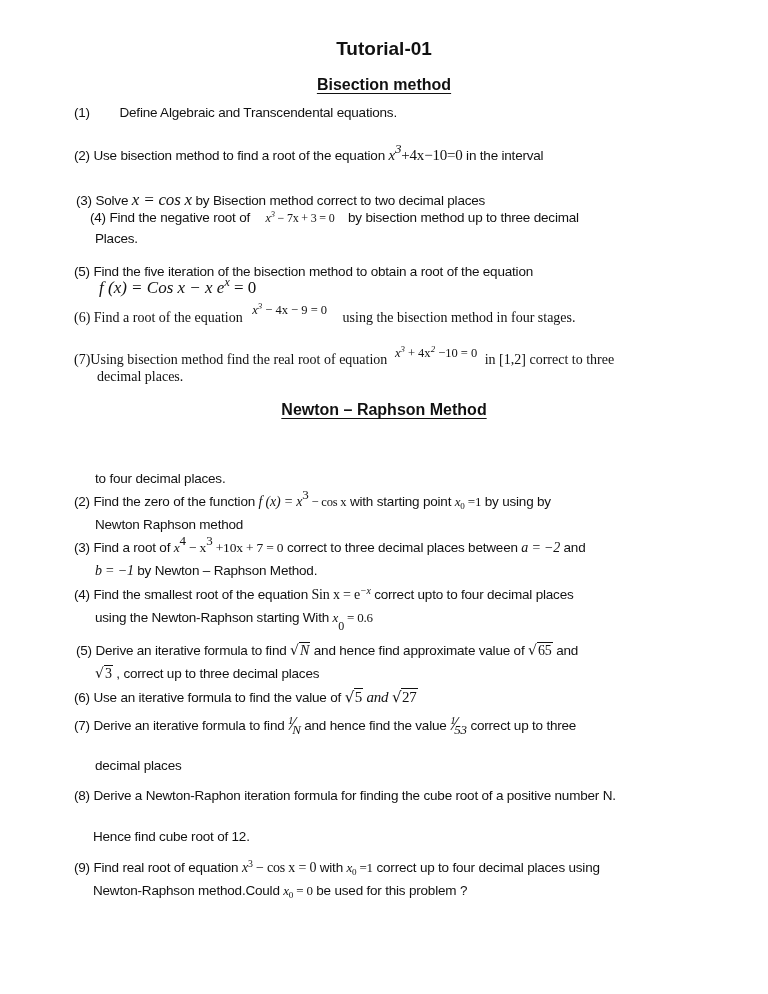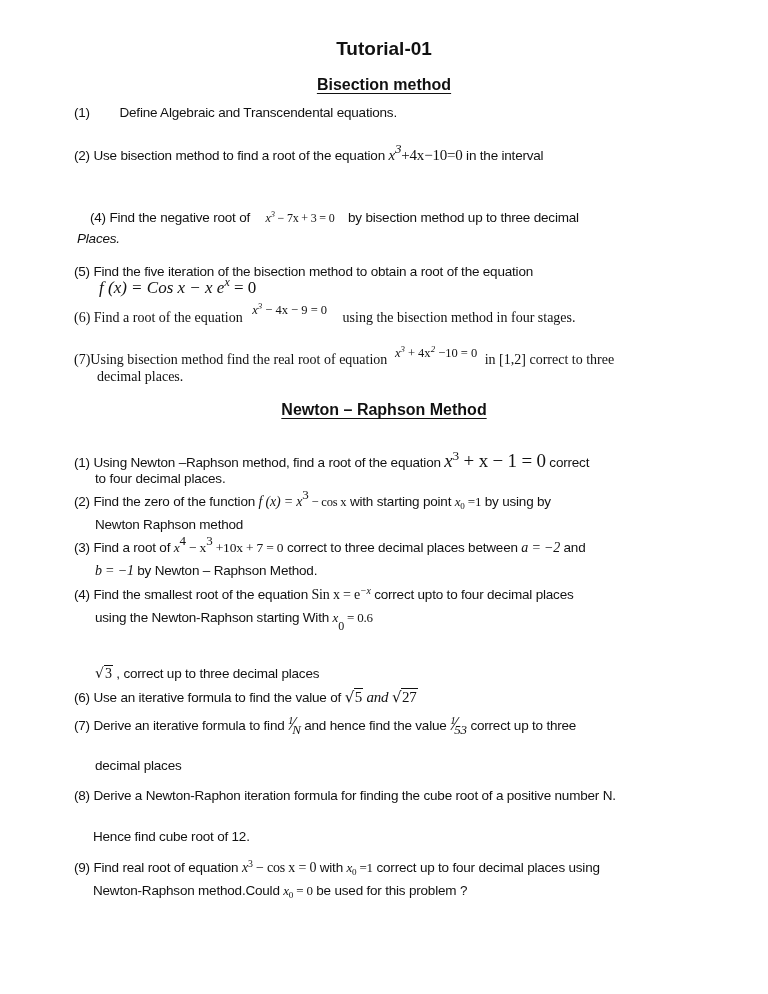--- a/index.html
+++ b/index.html
@@ -34,25 +34,28 @@
 
   <div class="abs sans" style="left:74px; top:105px;">
     <span>(1)</span>
     <span style="margin-left:26px;">Define Algebraic and  Transcendental equations.</span>
   </div>
 
   <div class="abs sans" style="left:74px; top:147px;">
     <span>(2) Use bisection method to find a root of the equation </span><span class="math" style="font-size:15px;"><span>x</span><sup style="font-size:13px;">3</sup><span class="up">+4x−10=0</span></span><span> in the interval</span>
   </div>
 
+  <div class="abs sans" style="left:76px; top:190px;">
+    <span>(3) Solve </span><span class="math" style="font-size:17px;">x = cos x</span><span>  by Bisection method correct to two decimal places</span>
+  </div>
 
   <div class="abs sans" style="left:90px; top:210px;">
     <span>(4) Find the negative root of </span><span class="math" style="font-size:12px; margin:0 10px 0 12px;"><span>x</span><sup>3</sup><span class="up"> − 7x + 3 = 0</span></span><span>  by bisection method up to three decimal</span>
   </div>
-  <div class="abs sans" style="left:77px; top:231px;font-style:italic;">Places.</div>
+  <div class="abs sans" style="left:95px; top:231px;">Places.</div>
 
   <div class="abs sans" style="left:74px; top:264px;">(5) Find the five iteration of the bisection method to obtain a root of the equation</div>
   <div class="abs math" style="left:99px; top:278px; font-size:17px;">
     <span>f (x) = Cos x − x e</span><sup>x</sup><span class="up"> = 0</span>
   </div>
 
   <div class="abs serif" style="left:74px; top:310px;">
     <span>(6)   Find a root of the equation</span>
     <span class="math" style="font-size:12.5px; position:relative; top:-8px; margin:2px 12px 0 6px;"><span>x</span><sup>3</sup><span class="up"> − 4x − 9 = 0</span></span>
     <span>using the bisection  method in four stages.</span>
@@ -60,23 +63,20 @@
 
   <div class="abs serif" style="left:74px; top:352px;">
     <span>(7)Using bisection method find the real root of equation</span>
     <span class="math" style="font-size:12.5px; position:relative; top:-7px; margin:0 4px 0 4px;"><span>x</span><sup>3</sup><span class="up"> + 4x</span><sup>2</sup><span class="up"> −10 = 0</span></span>
     <span>in [1,2] correct to three</span>
   </div>
   <div class="abs serif" style="left:97px; top:369px;">decimal places.</div>
 
   <div class="abs heading" style="top:401px;">Newton – Raphson Method</div>
 
-  <div class="abs sans" style="left:74px; top:450px;">
-    <span>(1) Using Newton –Raphson method, find a root of the equation </span><span class="math bigmath"><span>x</span><sup style="font-style:normal;">3</sup><span class="up"> + x − 1 = 0</span></span><span> correct</span>
-  </div>
   <div class="abs sans" style="left:95px; top:471px;">to four decimal places.</div>
 
   <div class="abs sans" style="left:74px; top:494px;">
     <span>(2) Find the zero of the function </span><span class="math" style="font-size:14px;"><span>f (x) = x</span><sup style="font-style:normal; font-size:13px;">3</sup><span class="up" style="font-size:12.5px;"> − cos x</span></span><span>  with starting point </span><span class="math" style="font-size:13px;"><span>x</span><sub class="up">0</sub><span class="up"> =1</span></span><span> by using by</span>
   </div>
   <div class="abs sans" style="left:95px; top:517px;">Newton Raphson method</div>
 
   <div class="abs sans" style="left:74px; top:540px;">
     <span>(3) Find a root of </span><span class="math" style="font-size:13.5px;"><span>x</span><sup style="font-style:normal; font-size:13px;">4</sup><span class="up"> − x</span><sup style="font-style:normal; font-size:13px;">3</sup><span class="up"> +10x + 7 = 0</span></span><span>  correct to three decimal places between </span><span class="math" style="font-size:14px;">a = −2</span><span> and</span>
   </div>
@@ -84,20 +84,23 @@
     <span class="math" style="font-size:14px;">b = −1</span><span> by Newton – Raphson Method.</span>
   </div>
 
   <div class="abs sans" style="left:74px; top:587px;">
     <span>(4) Find  the smallest root of the equation </span><span class="math" style="font-size:14px;"><span class="up">Sin x = e</span><sup>−x</sup></span><span> correct upto  to four decimal places</span>
   </div>
   <div class="abs sans" style="left:95px; top:610px;">
     <span>using the Newton-Raphson starting With </span><span class="math" style="font-size:13px;"><span>x</span><sub class="up" style="font-size:12px; vertical-align:-0.7em;">0</sub><span class="up"> = 0.6</span></span>
   </div>
 
+  <div class="abs sans" style="left:76px; top:643px;">
+    <span>(5) Derive an iterative formula to find </span><span class="math sqrt" style="font-size:14px;"><span class="rad">N</span></span><span>  and hence find approximate value of  </span><span class="math sqrt" style="font-size:14px;"><span class="rad up">65</span></span><span> and</span>
+  </div>
   <div class="abs sans" style="left:95px; top:666px;">
     <span class="math sqrt" style="font-size:14px;"><span class="rad up">3</span></span><span> , correct up to three decimal places</span>
   </div>
 
   <div class="abs sans" style="left:74px; top:689px;">
     <span>(6) Use an iterative formula to find the value of  </span><span class="math sqrt" style="font-size:15px;"><span class="rad up">5</span></span><span class="math" style="font-size:15px;"> and </span><span class="math sqrt" style="font-size:15px;"><span class="rad up">27</span></span>
   </div>
 
   <div class="abs sans" style="left:74px; top:714px;">
     <span>(7) Derive an iterative formula to find </span><span class="frac"><span class="n up">1</span><span class="s">⁄</span><span class="d">N</span></span><span>  and hence find the value  </span><span class="frac"><span class="n up">1</span><span class="s">⁄</span><span class="d up">53</span></span><span> correct up to three</span>

